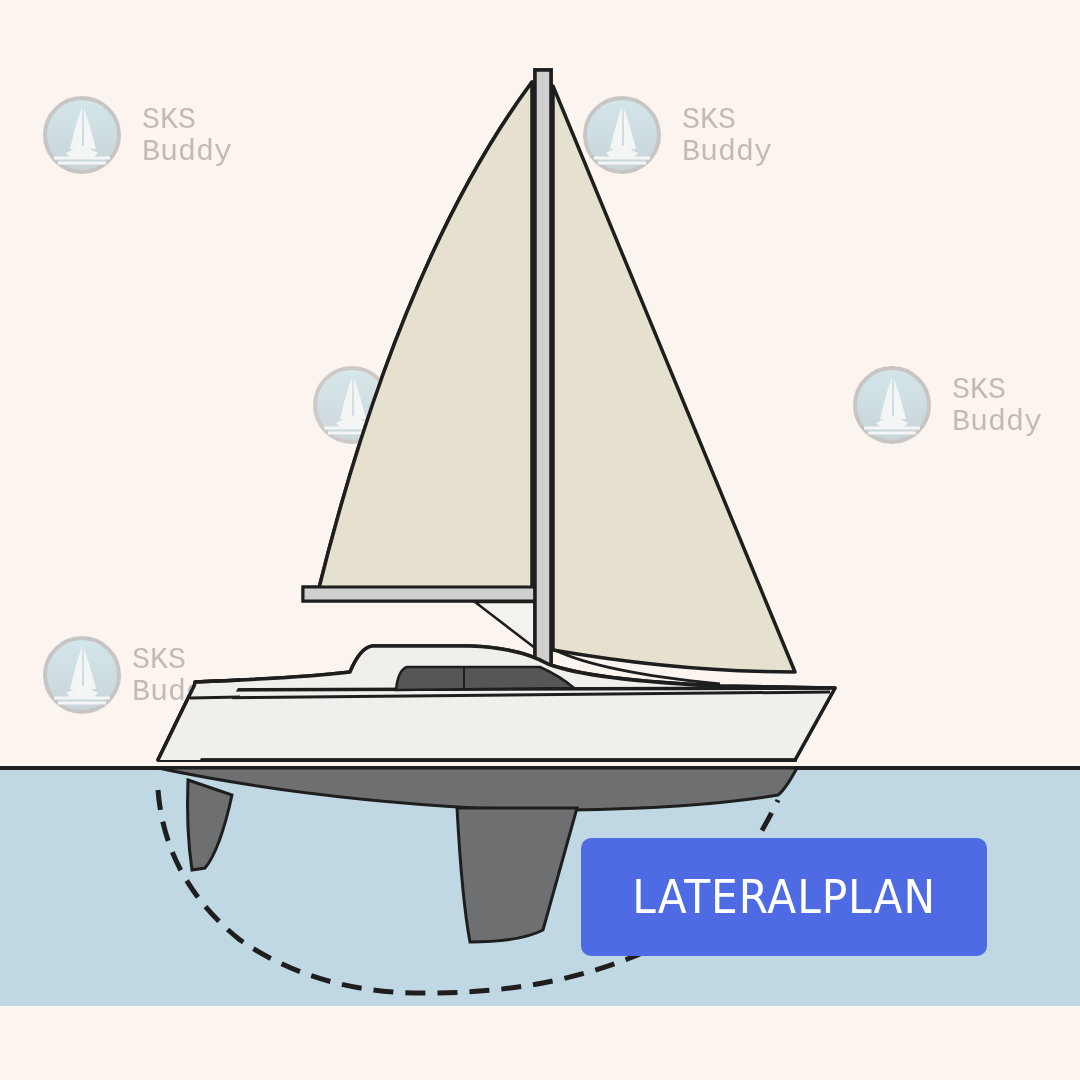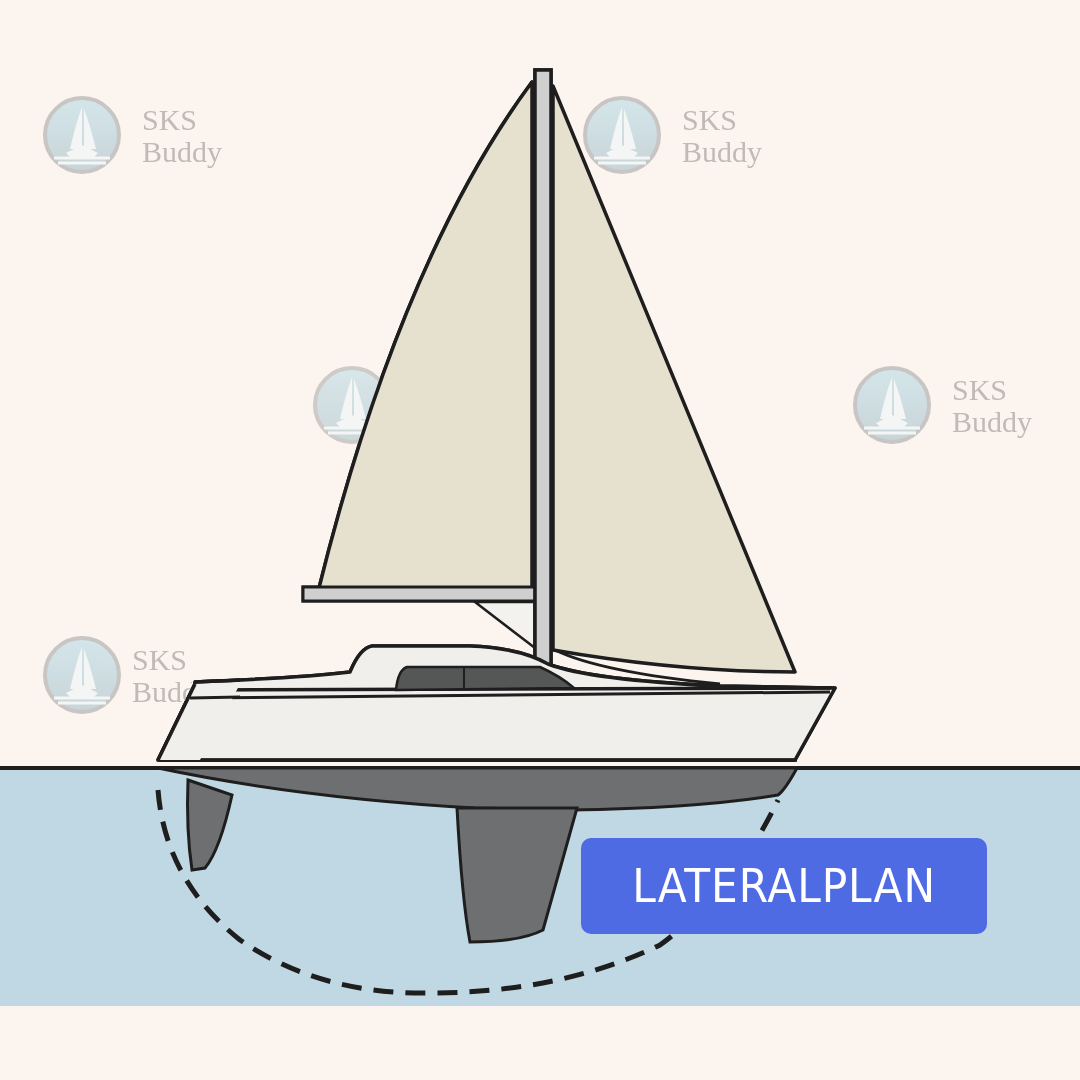--- a/index.html
+++ b/index.html
@@ -13,26 +13,26 @@
     .watermark {
       position: absolute;
       display: flex; align-items: center;
       opacity: 0.95;
     }
     .watermark .wm-text {
       margin-left: 10px;
       color: #bdb8b4;
       font-size: 30px;
       line-height: 32px;
-      font-family: Liberation Serif, serif;
+      font-family: Liberation Mono, monospace;
     }
     .label-box {
       position: absolute;
       left: 581px; top: 838px;
-      width: 406px; height: 96px;
+      width: 406px; height: 118px;
       background: #4e6be3;
       border-radius: 10px;
       display: flex; align-items: center; justify-content: center;
     }
     .label-box span {
       color: #ffffff;
       font-family: "DejaVu Sans", sans-serif;
       font-size: 46px;
       letter-spacing: 1px;
       transform: scaleX(0.92);

